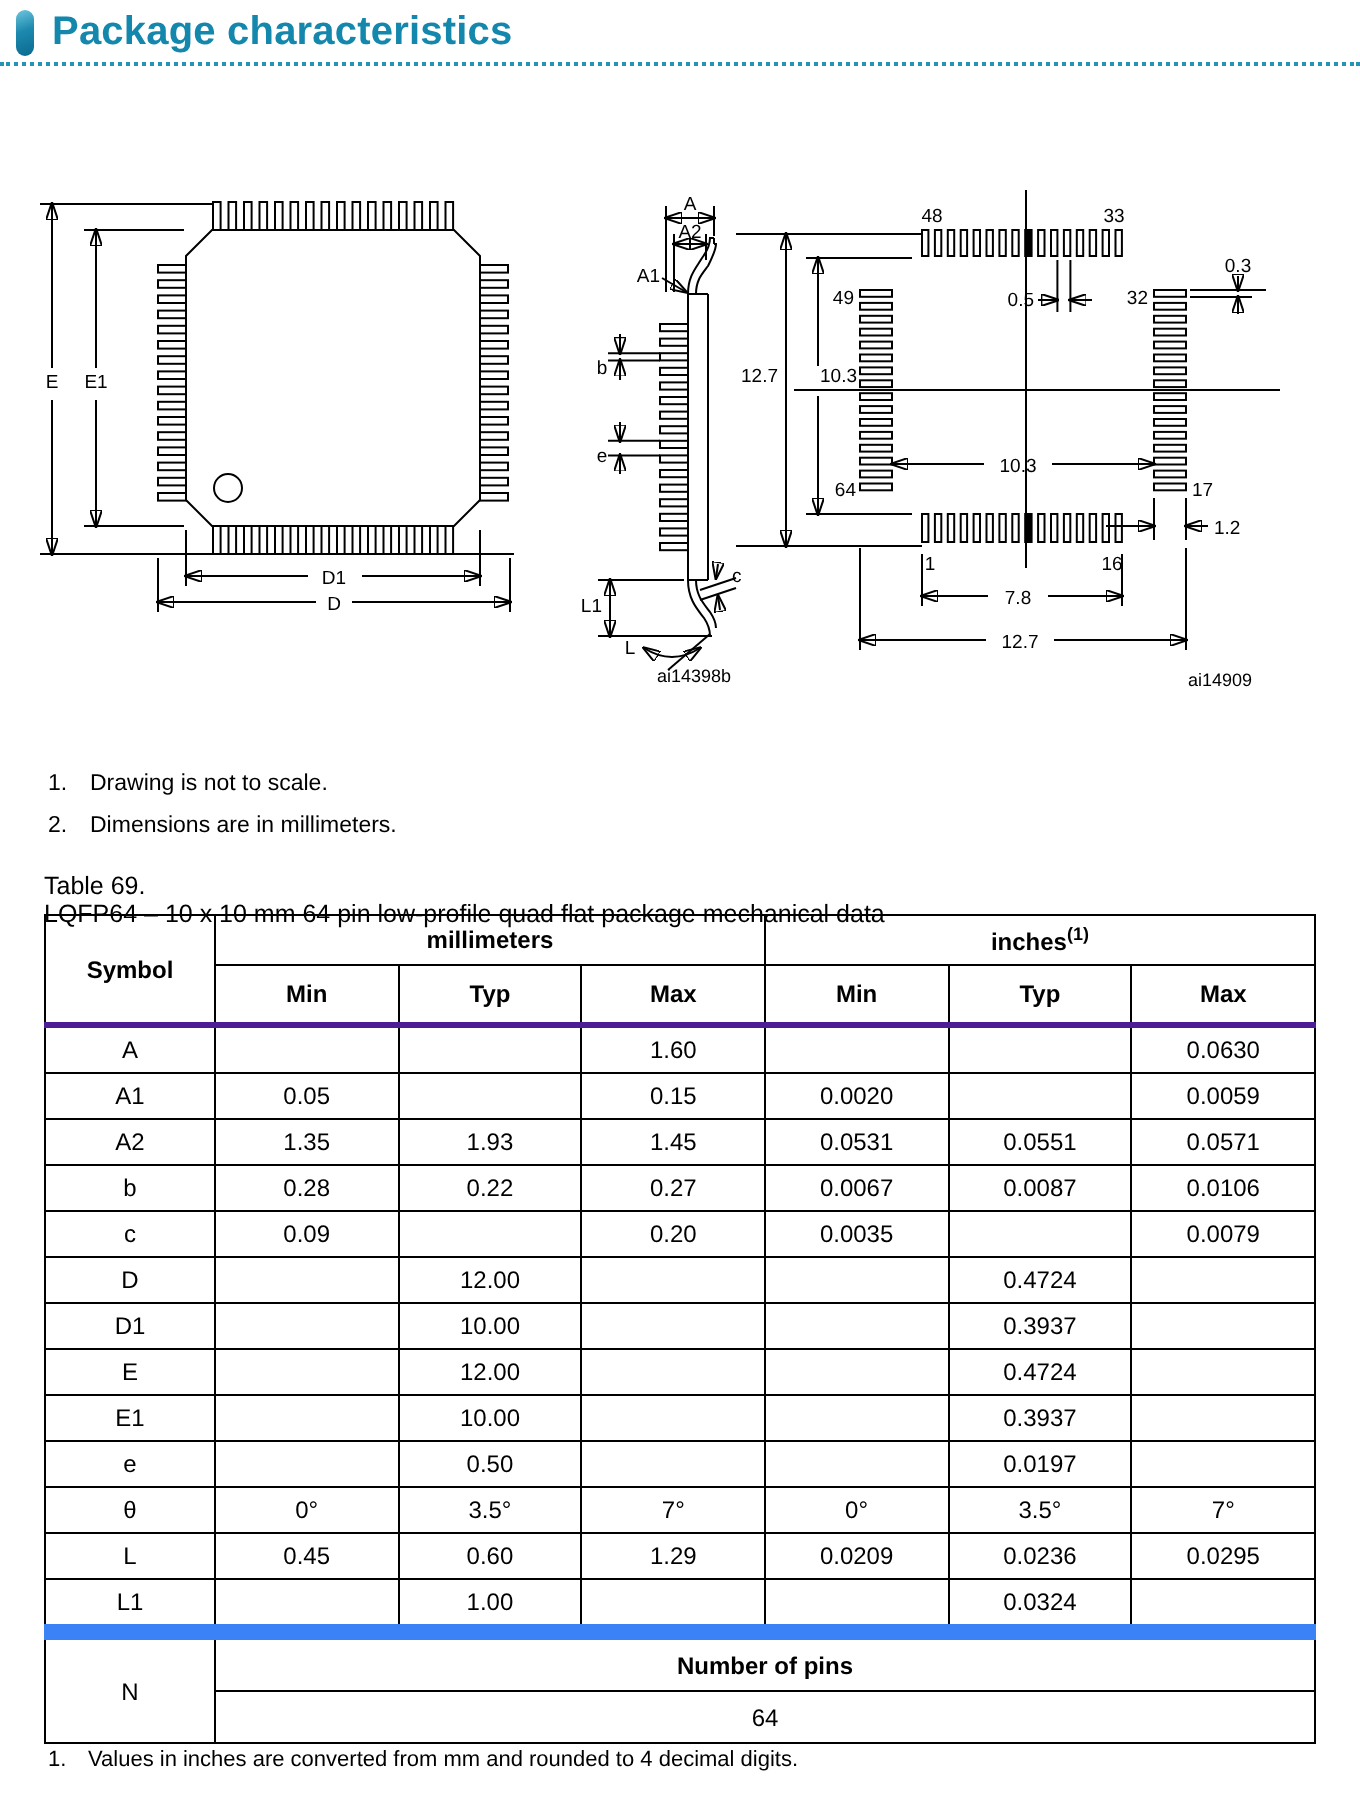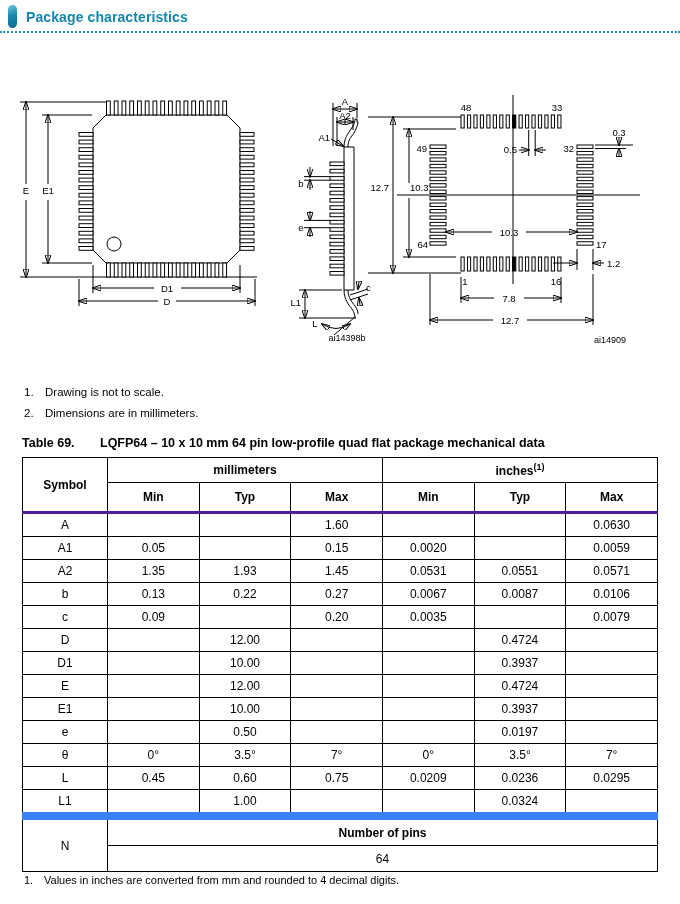--- a/index.html
+++ b/index.html
@@ -3,37 +3,37 @@
 <meta charset="utf-8">
 <style>
   html,body { margin:0; padding:0; background:#fff; }
   .page { position:relative; width:680px; height:904px; background:#fff; overflow:hidden;
           font-family:"Liberation Sans", sans-serif; color:#000; }
 
   
   .hdr { position:absolute; top:5px; left:8px; display:flex; align-items:center; gap:9px; }
   .pill { width:9px; height:23px; border-radius:5px;
           background:linear-gradient(160deg,#6ec6de 0%,#1d89ae 45%,#0b6a90 100%); }
-  .hdr h1 { margin:0; font-size:14px; font-weight:bold; color:#1487ad; letter-spacing:0.1px; }
+  .hdr h1 { margin:0; font-size:20px; font-weight:bold; color:#1487ad; letter-spacing:0.1px; }
   .rule { position:absolute; top:31px; left:0; width:680px; height:0;
           border-bottom:2px dotted #2394b9; }
 
   
   svg.fig { position:absolute; top:88px; left:0; }
   .fig line, .fig path, .fig circle { stroke:#000; stroke-width:1; fill:none; }
   .fig text { font-family:"Liberation Sans", sans-serif; font-size:9.5px; fill:#000; stroke:none; }
   .fig text.cap { font-size:9px; }
 
   
   .notes { position:absolute; top:386px; left:24px; font-size:11.5px; }
   .note-line { display:flex; margin-bottom:9px; }
   .note-num { width:21px; }
 
   
-  .tcap { position:absolute; top:436px; left:22px; font-size:12.5px; font-weight:bold; display:flex; }
+  .tcap { position:absolute; top:436px; left:22px; font-size:12.5px; font-weight:normal; display:flex;flex-direction:column; }
   .tcap .lbl { width:78px; }
 
   
   table.mech { position:absolute; top:457px; left:22px; width:636px;
                border-collapse:collapse; font-size:12px; table-layout:fixed; }
   .mech th, .mech td { border:1px solid #000; text-align:center; vertical-align:middle; padding:0; }
   .mech thead th { font-weight:bold; }
   .mech thead tr.grp th { height:24px;margin-top:28px; }
   .mech thead tr.sub th { height:28px; }
   .mech thead th.bb { border-bottom:3px solid #4c1d95; }
@@ -427,21 +427,21 @@
           <td>A2</td>
           <td>1.35</td>
           <td>1.93</td>
           <td>1.45</td>
           <td>0.0531</td>
           <td>0.0551</td>
           <td>0.0571</td>
         </tr>
         <tr>
           <td>b</td>
-          <td>0.13</td>
+          <td>0.28</td>
           <td>0.22</td>
           <td>0.27</td>
           <td>0.0067</td>
           <td>0.0087</td>
           <td>0.0106</td>
         </tr>
         <tr>
           <td>c</td>
           <td>0.09</td>
           <td></td>
@@ -501,21 +501,21 @@
           <td>3.5°</td>
           <td>7°</td>
           <td>0°</td>
           <td>3.5°</td>
           <td>7°</td>
         </tr>
         <tr>
           <td>L</td>
           <td>0.45</td>
           <td>0.60</td>
-          <td>0.75</td>
+          <td>1.29</td>
           <td>0.0209</td>
           <td>0.0236</td>
           <td>0.0295</td>
         </tr>
         <tr>
           <td>L1</td>
           <td></td>
           <td>1.00</td>
           <td></td>
           <td></td>

